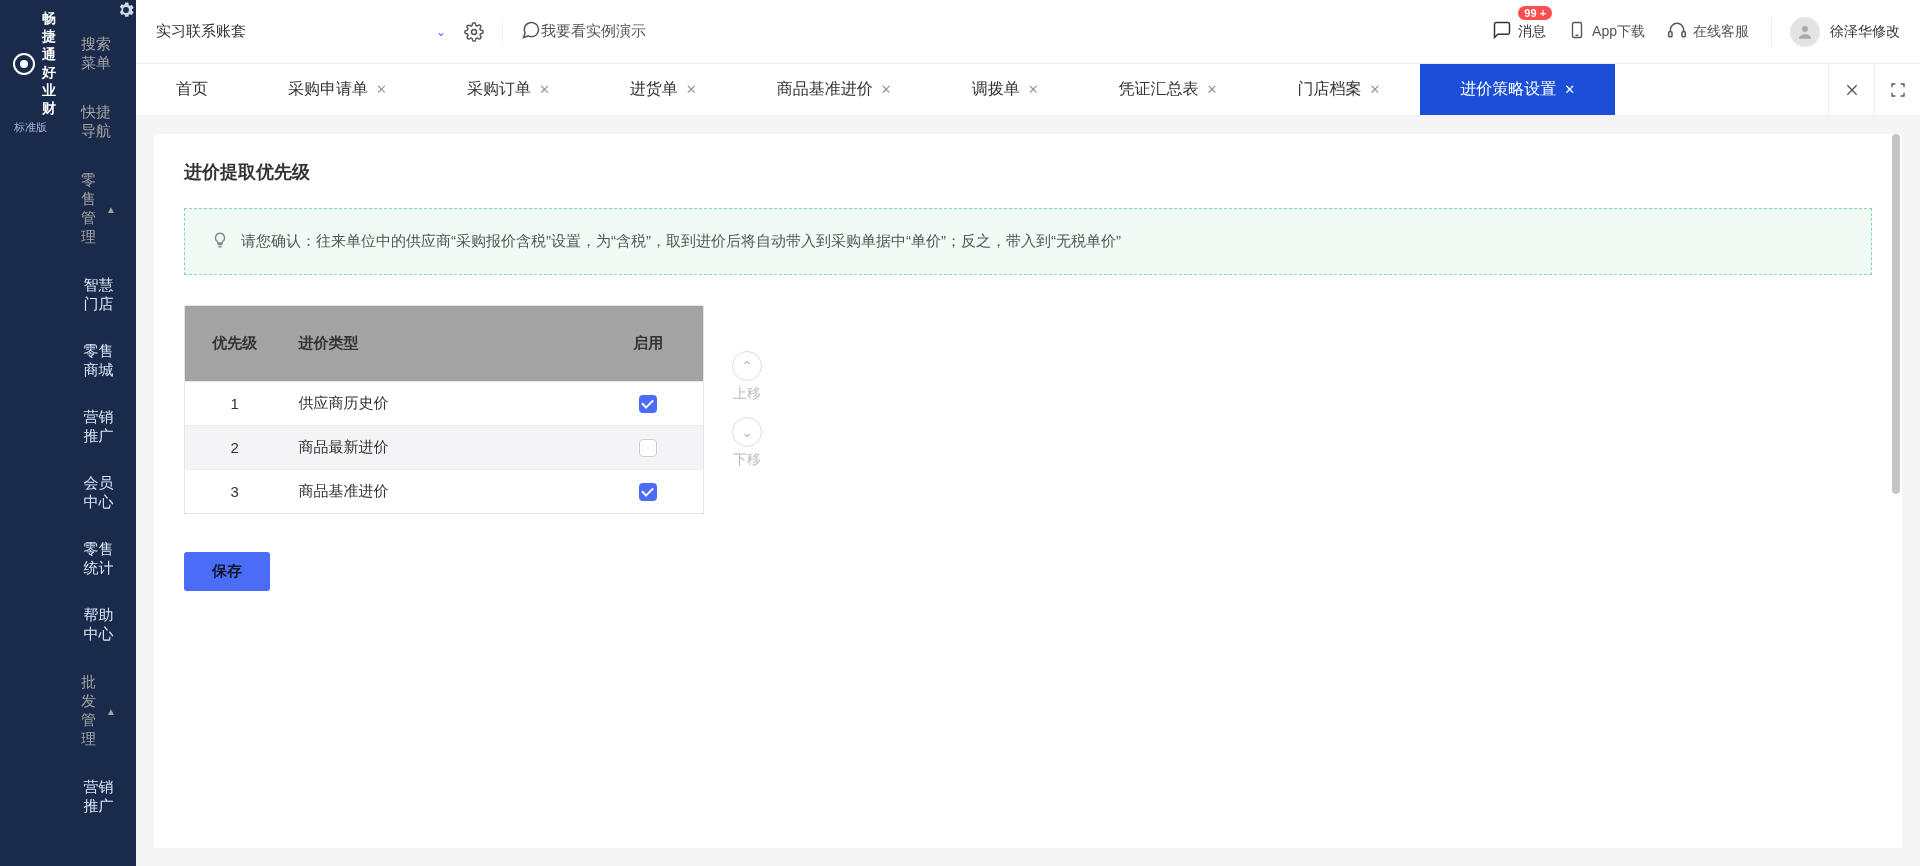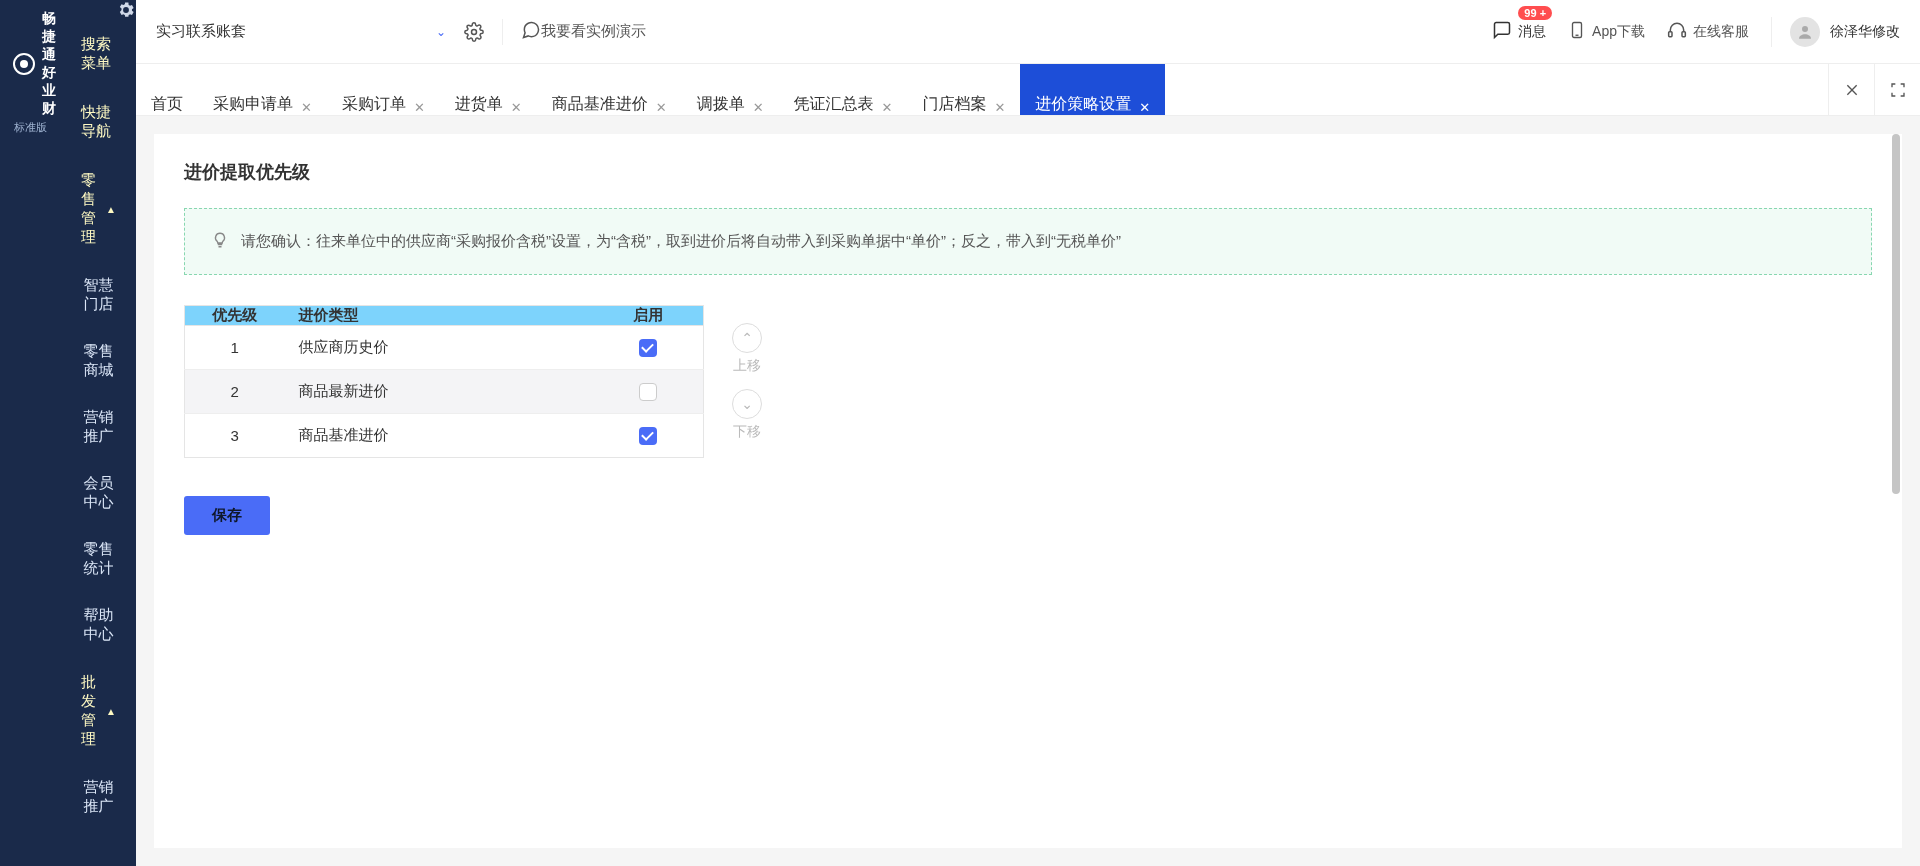--- a/index.html
+++ b/index.html
@@ -7,21 +7,21 @@
 .app { display: flex; height: 866px; width: 1920px; }
 
 
 .sidebar { width: 136px; background: #1a2a4a; color: #fff; display: flex; flex-direction: row; }
 .logo-area { padding: 10px 12px 4px; }
 .logo-row { display: flex; align-items: center; gap: 6px; }
 .logo-icon { width: 24px; height: 24px; display: inline-flex; align-items: center; justify-content: center; }
 .logo-text { font-size: 14px; font-weight: 700; }
 .edition { font-size: 11px; color: #9fb3d1; margin-top: 2px; padding-left: 2px; }
 .menu { flex: 1; margin-top: 20px; }
-.menu-item { display: flex; align-items: center; justify-content: center; gap: 6px; padding: 15px 0; font-size: 15px; cursor: pointer; color: #fef9c3; }
+.menu-item { display: flex; align-items: center; justify-content: center; gap: 6px; padding: 15px 0; font-size: 15px; cursor: pointer; color: #a3a3a3; }
 .menu-item.expandable { justify-content: center; }
 .menu-item .caret { font-size: 10px; margin-left: 4px; }
 .submenu-item { padding: 14px 0; text-align: center; font-size: 15px; color: #dbe6f7; cursor: pointer; }
 .sidebar-footer { display: flex; justify-content: center; padding-bottom: 14px; }
 .gear-btn { color: #cfd8e8; cursor: pointer; }
 
 
 .main { flex: 1; display: flex; flex-direction: column; background: #fff; }
 
 
@@ -33,37 +33,37 @@
 .topbar-spacer { flex: 1; }
 .topbar-right { display: flex; align-items: center; gap: 22px; }
 .msg-btn { position: relative; display: inline-flex; align-items: center; gap: 6px; color: #333; }
 .badge { position: absolute; top: -14px; right: -6px; background: #ff4d4f; color: #fff; font-size: 11px; border-radius: 10px; padding: 1px 6px; font-weight: 700; }
 .avatar { width: 30px; height: 30px; border-radius: 50%; background: #e3e3e3; display: inline-flex; align-items: center; justify-content: center; color: #aaa; }
 .user-area { display: flex; align-items: center; gap: 10px; border-left: 1px solid #eee; padding-left: 18px; }
 
 
 .tabrow { display: flex; align-items: stretch; border-bottom: 1px solid #eee; height: 52px; }
 .tabs { display: flex; align-items: center; flex: 1; overflow: hidden; }
-.tab { display: flex; align-items: flex-end; gap: 8px; padding: 0 15px; height: 100%; font-size: 16px; color: #333; cursor: pointer; white-space: nowrap; }
+.tab { display: flex; align-items: center; gap: 8px; padding: 0 40px; height: 100%; font-size: 16px; color: #333; cursor: pointer; white-space: nowrap; }
 .tab .x { color: #999; font-size: 13px; cursor: pointer; }
 .tab.active { background: #1d4ed8; color: #fff; }
 .tab.active .x { color: #fff; }
 .tab-actions { display: flex; align-items: center; }
 .tab-action { width: 46px; height: 100%; display: flex; align-items: center; justify-content: center; border-left: 1px solid #eee; cursor: pointer; color: #555; }
 
 
 .content { flex: 1; padding: 18px; background: #f5f5f5; overflow: auto; }
 .panel { background: #fff; padding: 26px 30px; min-height: 100%; position: relative; }
 .page-title { font-size: 18px; font-weight: 700; margin-bottom: 24px; }
 .notice { border: 1px dashed #88d7b0; background: #f1fbf6; padding: 22px 26px; display: flex; align-items: center; gap: 12px; font-size: 15px; color: #555; margin-bottom: 30px; }
 .notice .bulb { color: #888; }
 
 .table-area { display: flex; align-items: center; gap: 28px; }
 .ptable { border: 1px solid #e5e5e5; border-collapse: collapse; width: 520px; }
-.ptable th { background: #7dd3fc; font-weight: 700; padding: 0 14px; text-align: left; font-size: 15px; border-bottom: 1px solid #e5e5e5; }
+.ptable th { background: #a3a3a3; font-weight: 700; padding: 28px 14px; text-align: left; font-size: 15px; border-bottom: 1px solid #e5e5e5; }
 .ptable th.c-pri { width: 100px; text-align: center; }
 .ptable th.c-en { width: 110px; text-align: center; }
 .ptable td { padding: 12px 14px; font-size: 15px; border-top: 1px solid #eee; }
 .ptable tr.selected td { background: #f4f4f6; }
 .ptable td.c-pri { text-align: center; }
 .ptable td.c-en { text-align: center; }
 .chk { width: 18px; height: 18px; border-radius: 4px; display: inline-block; vertical-align: middle; cursor: pointer; }
 .chk.on { background: #4a6cf7; position: relative; }
 .chk.on::after { content: ""; position: absolute; left: 5px; top: 2px; width: 5px; height: 9px; border: solid #fff; border-width: 0 2px 2px 0; transform: rotate(45deg); }
 .chk.off { border: 1px solid #ccc; background: #fff; }

